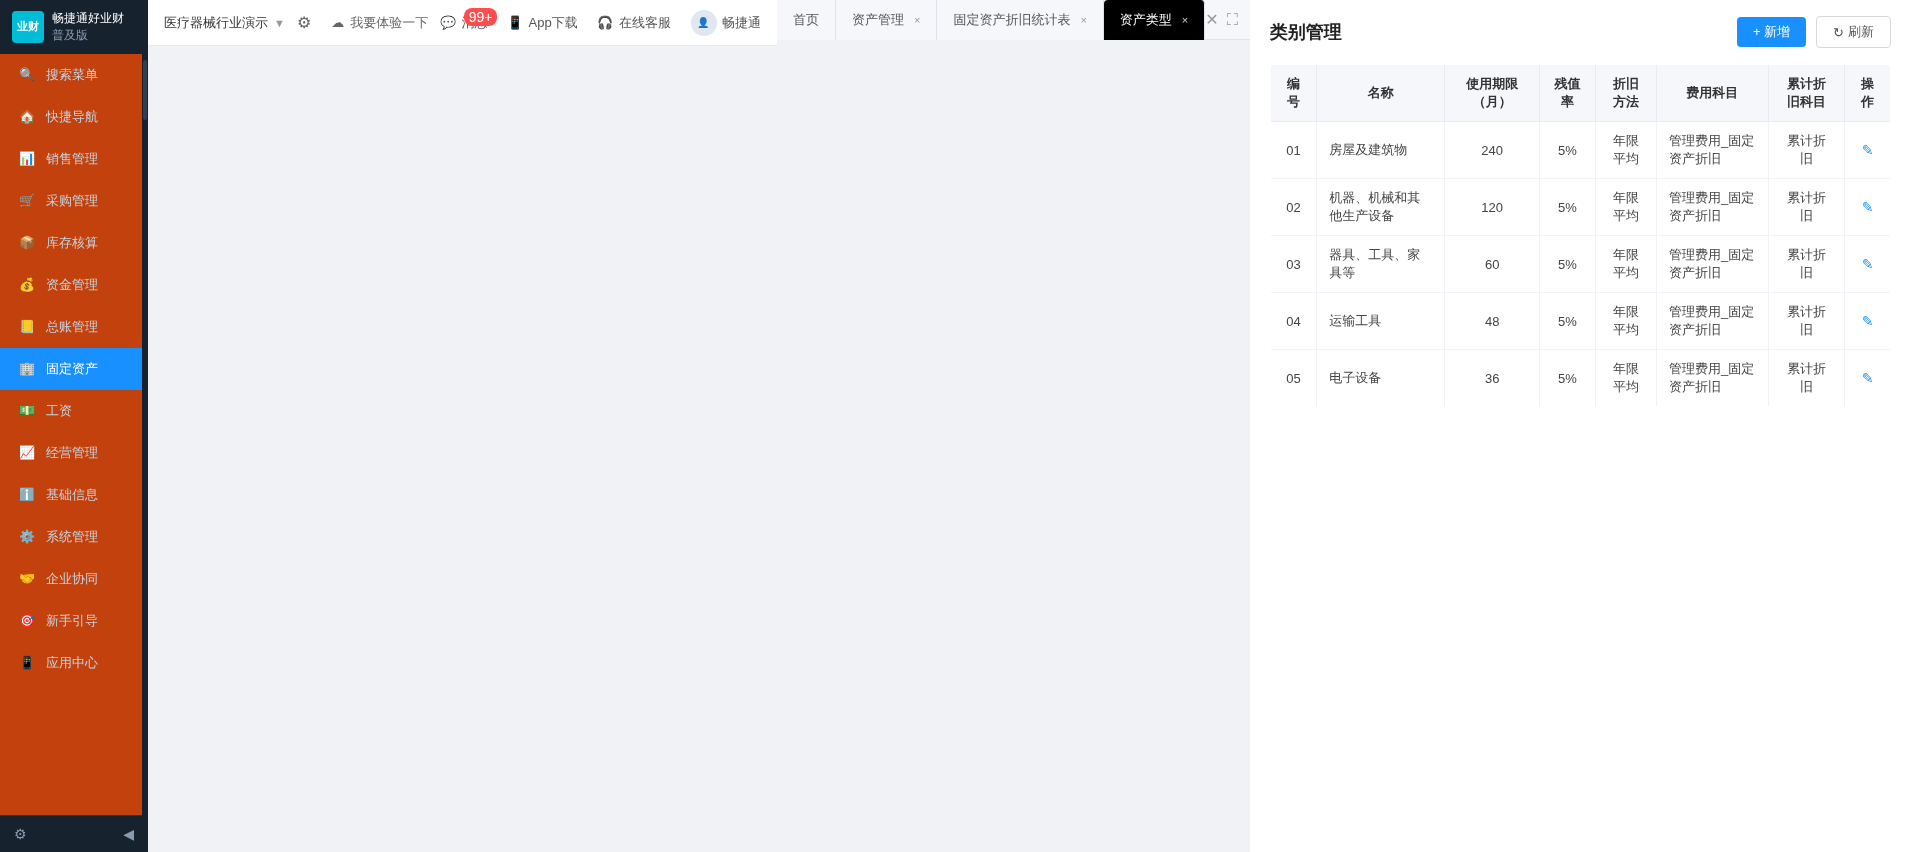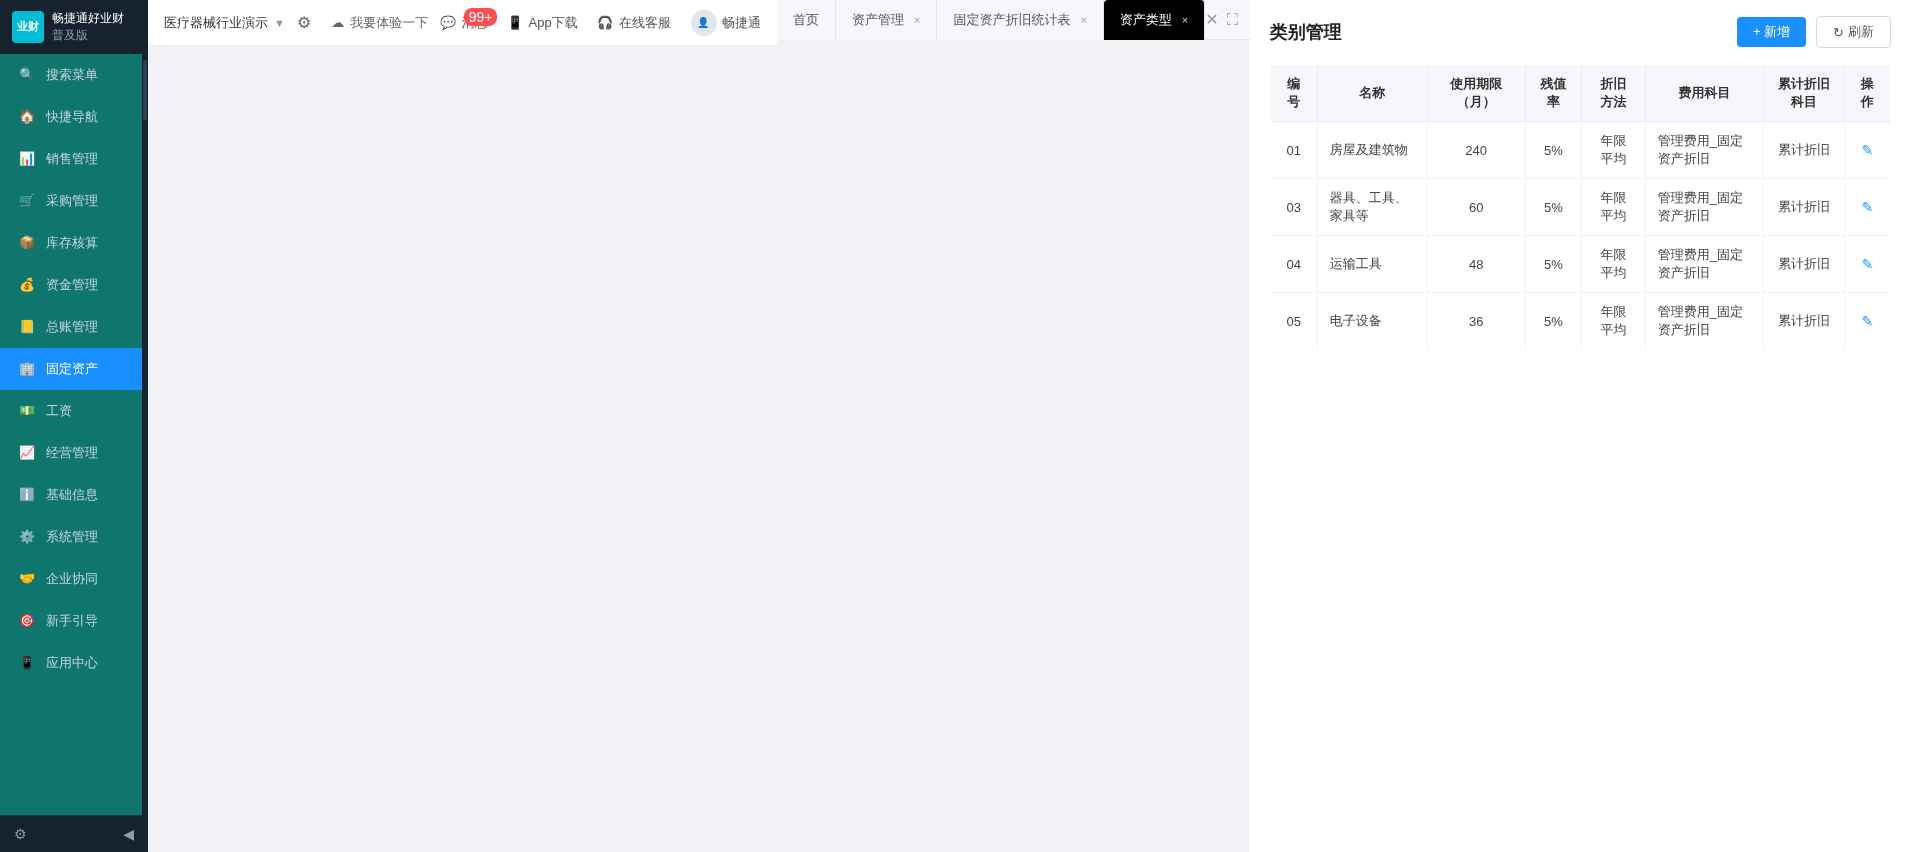--- a/index.html
+++ b/index.html
@@ -1,21 +1,21 @@
 <!DOCTYPE html>
 <html><head>
   <meta charset="utf-8">
   <style>
     * { margin: 0; padding: 0; box-sizing: border-box; }
     body { font-family: 'Microsoft YaHei', Arial, sans-serif; font-size: 13px; background: #f0f2f5; display: flex; height: 852px; overflow: hidden; }
 
     
     .sidebar {
       width: 148px;
-      background: #0f766e;
+      background: #c2410c;
       display: flex;
       flex-direction: column;
       color: #c8d4e0;
       flex-shrink: 0;
       height: 100%;
     }
     .sidebar-logo {
       padding: 10px 12px;
       background: #16222e;
       display: flex;
@@ -435,20 +435,30 @@
           <th>费用科目</th>
           <th>累计折旧科目</th>
           <th>操作</th>
         </tr>
       </thead>
       <tbody id="table-body">
       <tr>
     <td class="link-text">01</td>
     <td class="align-left">房屋及建筑物</td>
     <td>240</td>
+    <td>5%</td>
+    <td>年限平均</td>
+    <td class="align-left">管理费用_固定资产折旧</td>
+    <td class="link-text">累计折旧</td>
+    <td><span class="edit-icon">✎</span></td>
+  </tr>
+          <tr>
+    <td class="link-text">02</td>
+    <td class="align-left">机器、机械和其他生产设备</td>
+    <td>120</td>
     <td>5%</td>
     <td>年限平均</td>
     <td class="align-left">管理费用_固定资产折旧</td>
     <td class="link-text">累计折旧</td>
     <td><span class="edit-icon">✎</span></td>
   </tr>
           <tr>
     <td class="link-text">03</td>
     <td class="align-left">器具、工具、家具等</td>
     <td>60</td>

